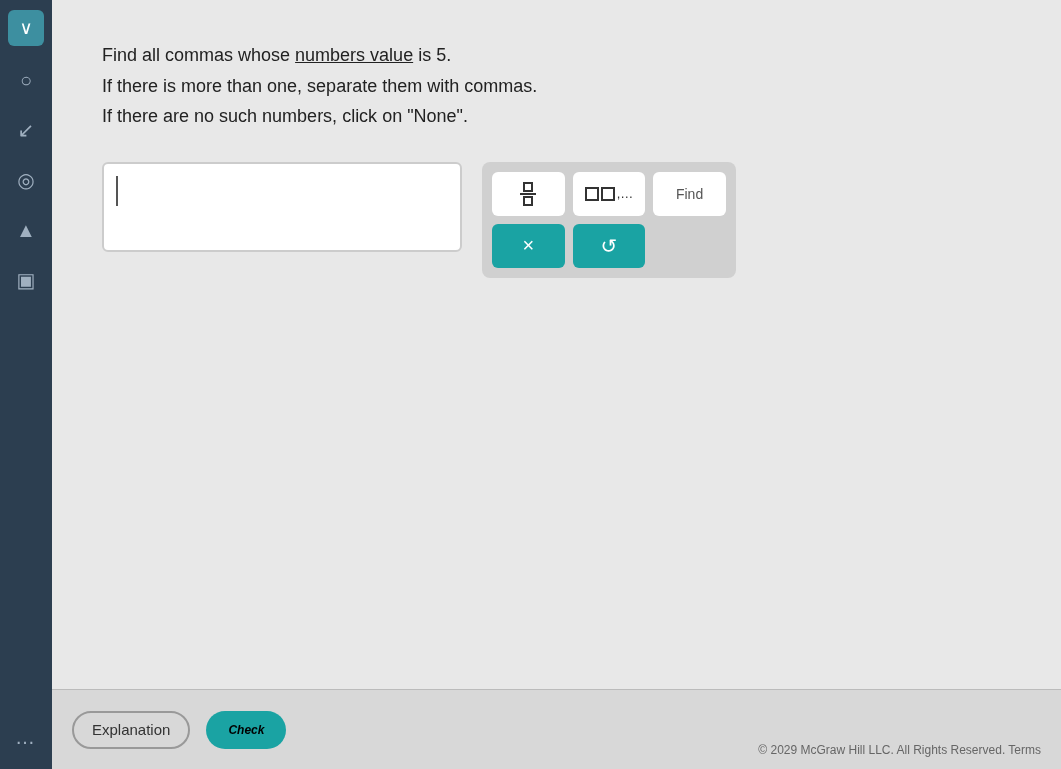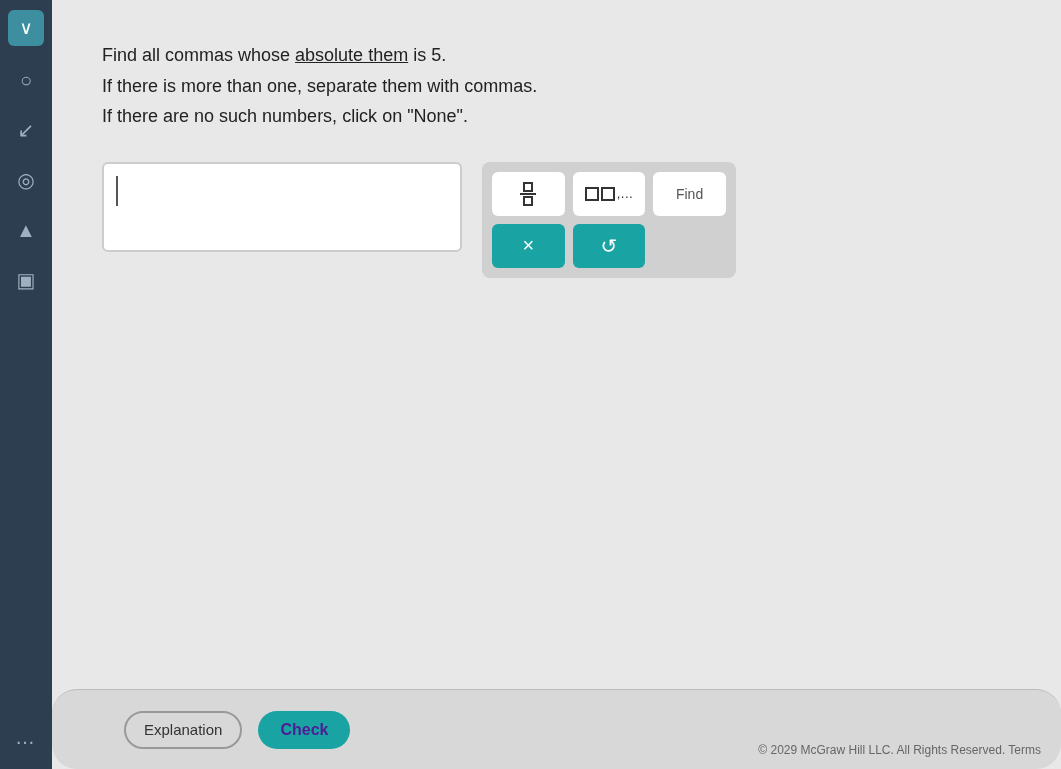--- a/index.html
+++ b/index.html
@@ -180,47 +180,47 @@
       border: 2px solid #333;
     }
 
     
     .bottom-bar {
       height: 80px;
       background: #d8d8d8;
       border-top: 1px solid #bbb;
       display: flex;
       align-items: center;
-      padding: 0 72px;
+      padding: 0 20px;
       gap: 16px;
       position: relative;
-      border-radius: 25px;
     }
 
     .explanation-btn {
       height: 38px;
       padding: 0 18px;
       border: 2px solid #999;
       border-radius: 20px;
       background: transparent;
       color: #333;
       font-size: 15px;
       cursor: pointer;
     }
 
     .check-btn {
       height: 38px;
       padding: 0 22px;
       border: none;
       border-radius: 20px;
       background: #1aa3a3;
-      color: #4c1d95;
-      font-size: 16px;
+      color: #000000;
+      font-size: 12px;
       font-weight: bold;
       cursor: pointer;
+      font-style: italic;
     }
 
     .copyright {
       position: absolute;
       right: 20px;
       bottom: 12px;
       font-size: 12px;
       color: #666;
     }
 
@@ -254,21 +254,21 @@
   <div class="sidebar-icon">▲</div>
   <div class="sidebar-icon">▣</div>
   <div class="sidebar-dots">…</div>
 </div>
 
 <div class="main-content">
   <div class="question-area">
 
     <div class="question-text">
       <div>
-        <span>Find all commas whose </span><span class="absolute-value">absolute them</span><span> is 5.</span>
+        <span>Find all commas whose </span><span class="absolute-value">numbers value</span><span> is 5.</span>
       </div>
       <div>If there is more than one, separate them with commas.</div>
       <div>If there are no such numbers, click on "None".</div>
     </div>
 
     <div class="input-row">
 
       <div class="answer-input-box">
         <div class="cursor-indicator"></div>
       </div>

